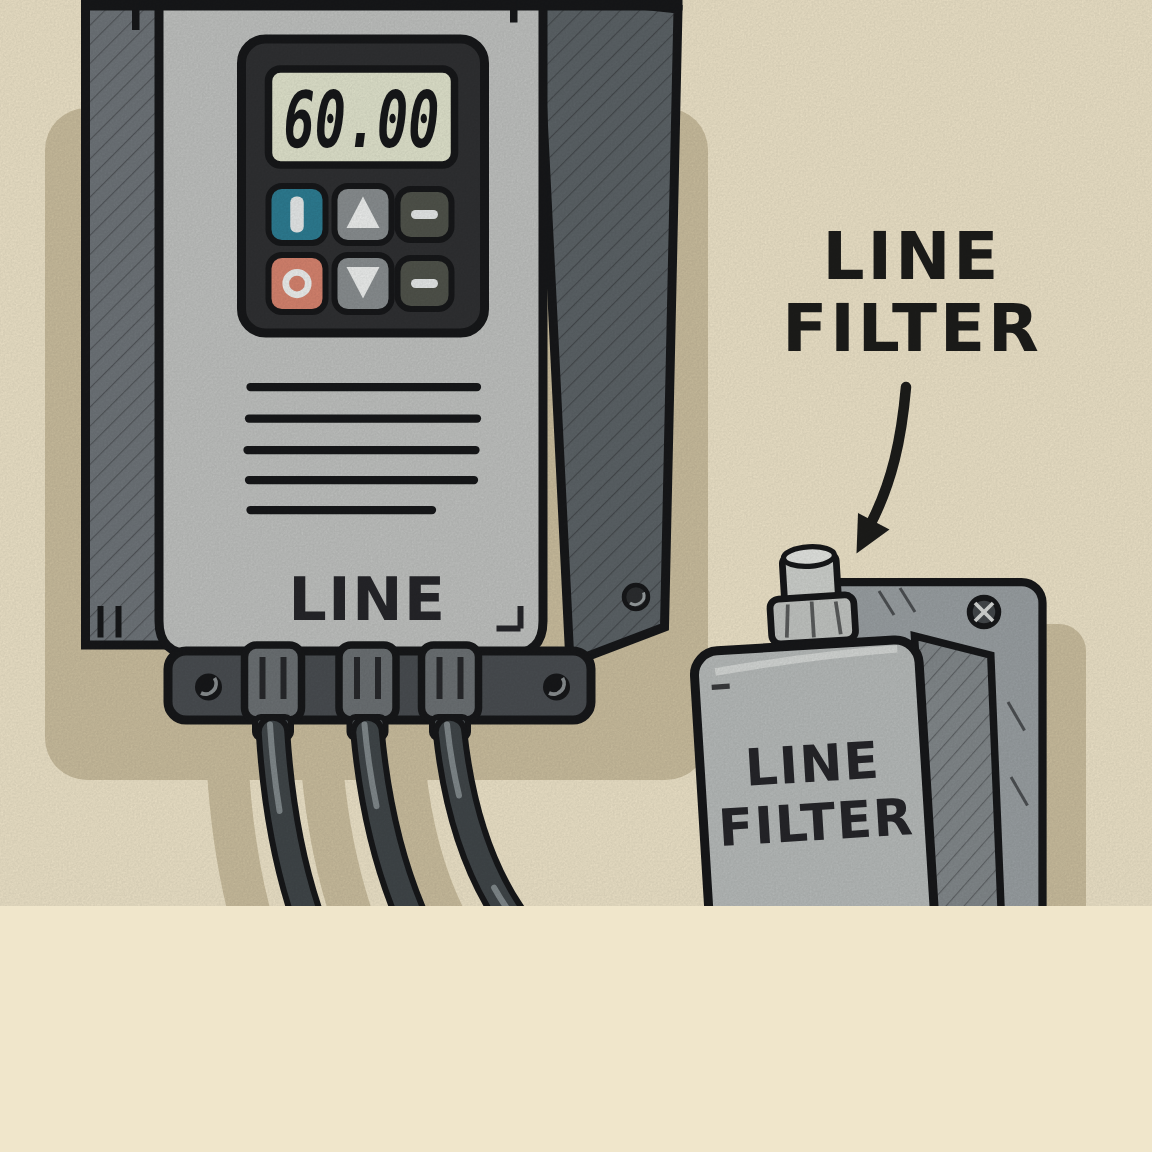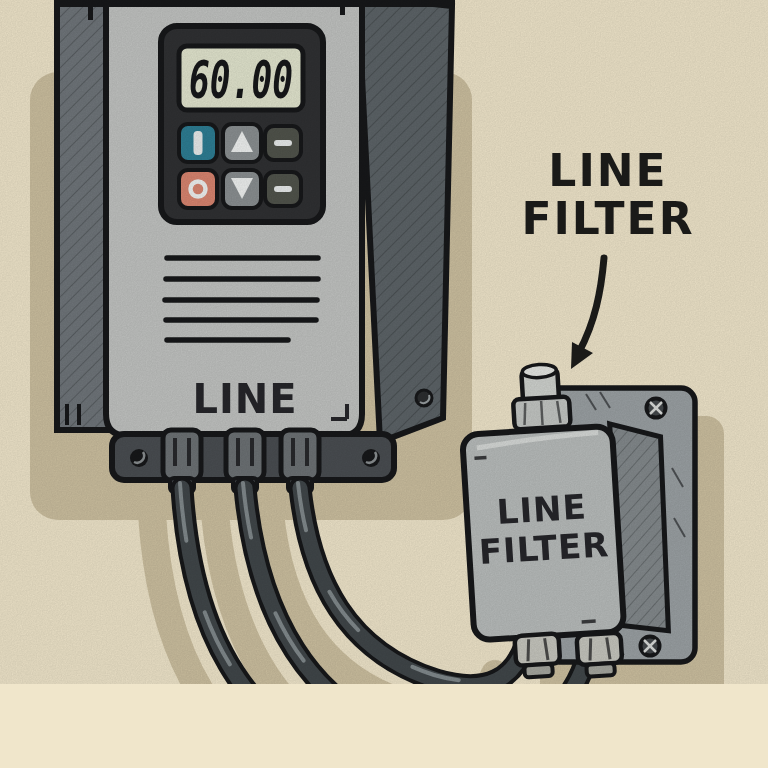--- a/index.html
+++ b/index.html
@@ -1,16 +1,16 @@
 <!DOCTYPE html>
 <html><head>
 <meta charset="utf-8">
 <style>
   html,body{margin:0;padding:0;background:#f0e6cb;}
-  #stage{position:relative;width:768px;height:684px;overflow:hidden;}
+  #stage{position:relative;width:768px;height:604px;overflow:hidden;}
   svg{position:absolute;inset:0;display:block;}
   text{font-family:"DejaVu Sans","Liberation Sans",sans-serif;}
   .seg{font-family:"DejaVu Sans Mono","Liberation Mono",monospace;}
 </style>
 </head>
 <body>
 
 <div id="stage">
 <svg viewBox="0 0 768 768" width="768" height="768">
   <defs>

